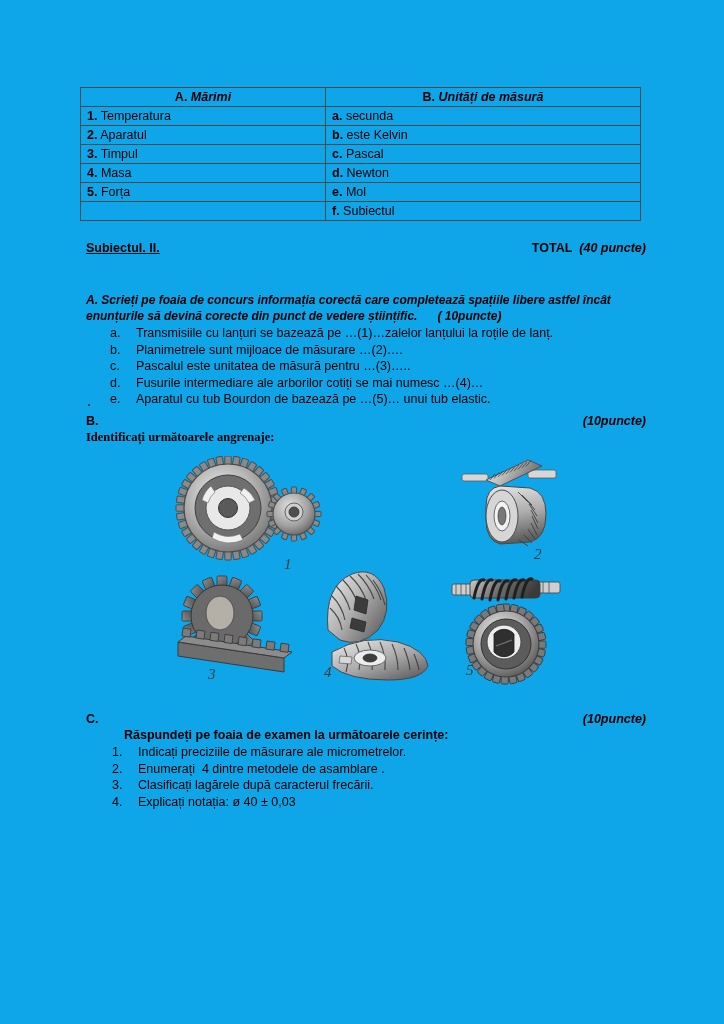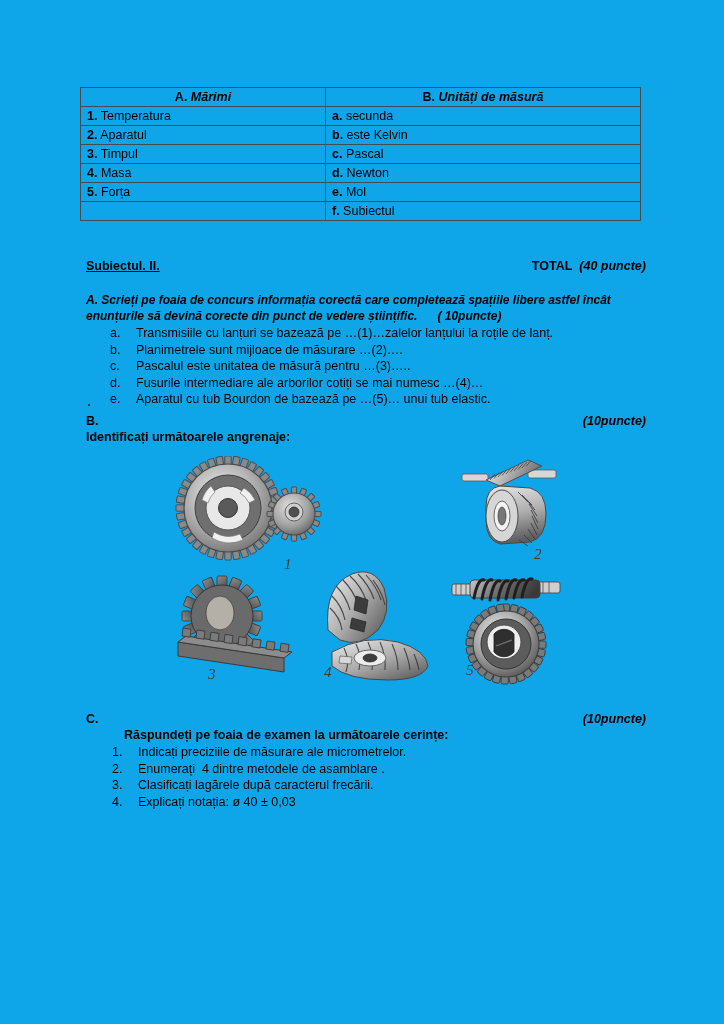--- a/index.html
+++ b/index.html
@@ -165,21 +165,21 @@
         <td><span class="lbl">5.</span><span>  Forța</span></td>
         <td><span class="lbl">e.</span><span> Mol</span></td>
       </tr>
       <tr>
         <td>&nbsp;</td>
         <td><span class="lbl">f.</span><span> Subiectul</span></td>
       </tr>
     </tbody>
   </table>
 
-  <div class="row-line" style="top:258px;gap:36px;">
+  <div class="row-line" style="top:240px;gap:36px;">
     <span class="bold underline">Subiectul. II.</span>
     <span><span class="bold">TOTAL</span><span class="bi">&nbsp;&nbsp;</span><span class="bi">(40 puncte)</span></span>
   </div>
 
   <div class="para" style="top:292px;">
     <span>A. Scrieți pe foaia de concurs informația corectă care completează spațiile libere astfel încât enunțurile să devină corecte din punct de vedere științific.</span><span>&nbsp;&nbsp;&nbsp;&nbsp;&nbsp;&nbsp;</span><span>( 10puncte)</span>
   </div>
 
   <div class="subitems" style="top:325px;">
     <div class="li"><span class="mk">a.</span><span>Transmisiile cu lanțuri se bazează pe …(1)…zalelor lanțului la roțile de lanț.</span></div>
@@ -188,21 +188,21 @@
     <div class="li"><span class="mk">d.</span><span>Fusurile intermediare ale arborilor cotiți se mai numesc …(4)…</span></div>
     <div class="li"><span class="mk">e.</span><span>Aparatul cu tub Bourdon de bazează pe …(5)… unui tub elastic.</span></div>
   </div>
 
   <div class="tiny-dot"></div>
 
   <div class="row-line" style="top:413px;">
     <span class="bold">B.</span>
     <span class="bi">(10puncte)</span>
   </div>
-  <div class="blk bold" style="left:86px; top:429px;">Identificați următoarele angrenaje:</div>
+  <div class="blk bold" style="left:86px; top:429px;font-family:Liberation Serif, serif;">Identificați următoarele angrenaje:</div>
 
   <div class="figure">
 
     <div class="gearcell" style="left:4px; top:6px;">
       <svg width="165" height="112" viewBox="0 0 165 112">
         <defs>
           <radialGradient id="g1a" cx="42%" cy="36%" r="72%">
             <stop offset="0%" stop-color="#f2f2f2"></stop>
             <stop offset="48%" stop-color="#b9b9b9"></stop>
             <stop offset="100%" stop-color="#6e6e6e"></stop>

